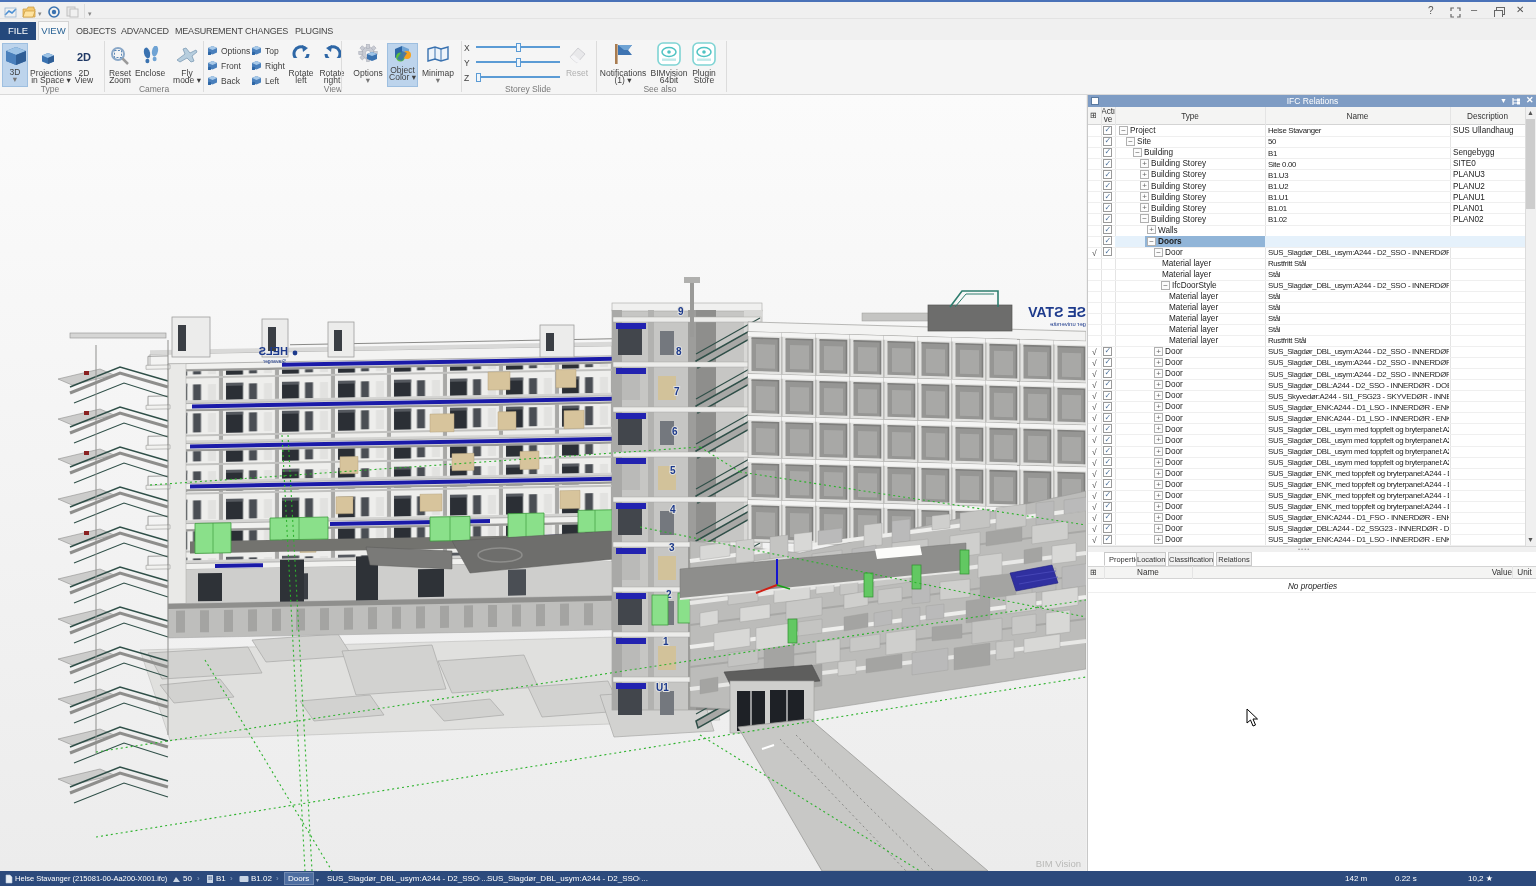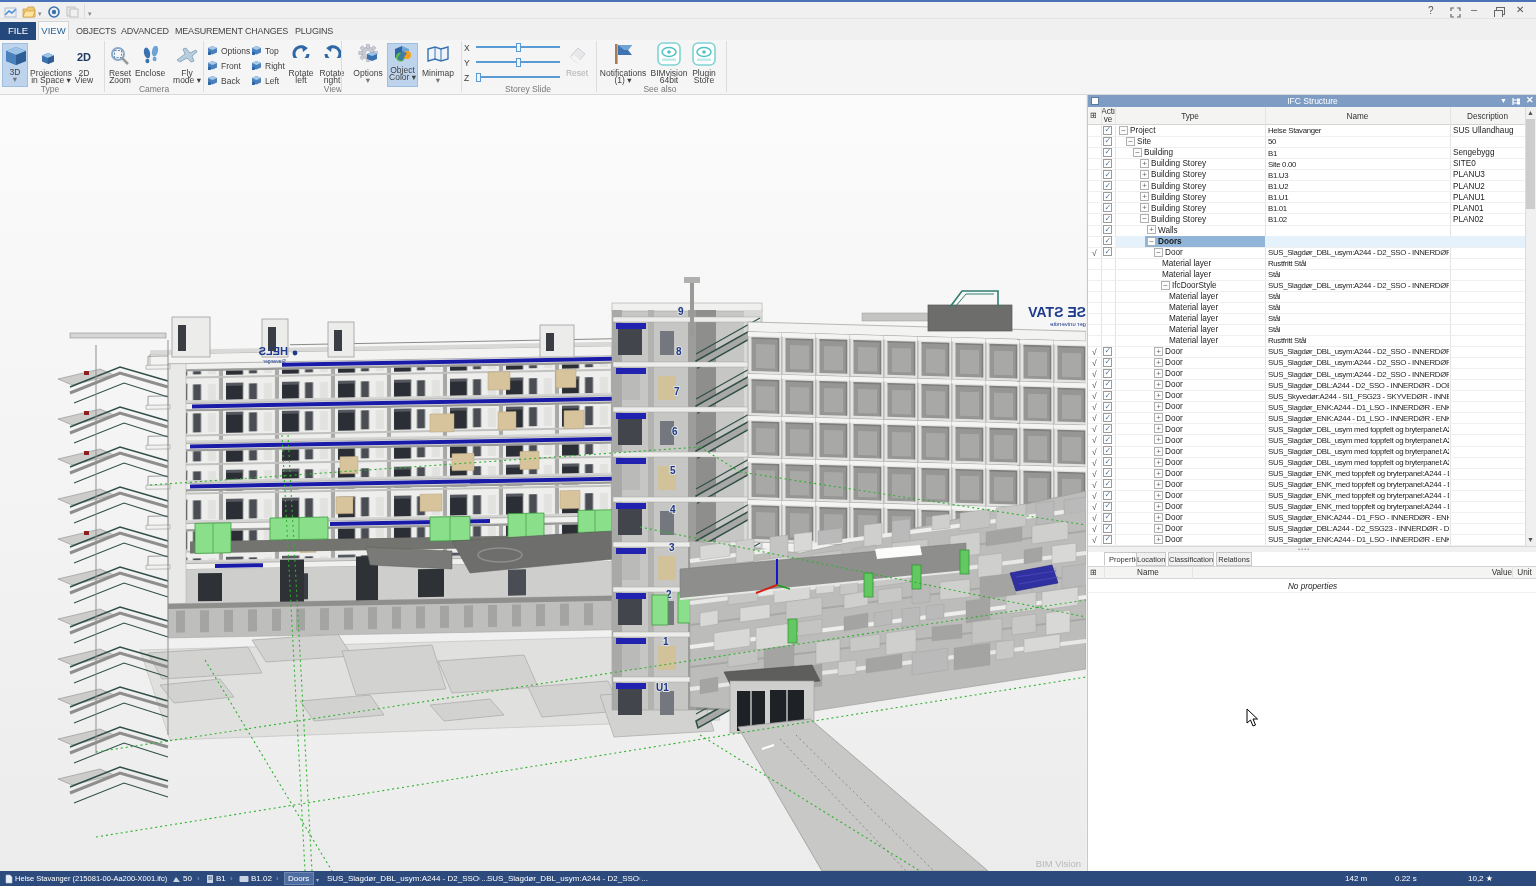--- a/index.html
+++ b/index.html
@@ -741,21 +741,21 @@
       <line x1="282" y1="340" x2="305" y2="776" stroke="#2db22d" stroke-width="1.1" stroke-dasharray="2 3"></line>
       <line x1="288" y1="340" x2="312" y2="776" stroke="#2db22d" stroke-width="1.1" stroke-dasharray="2 3"></line>
       <line x1="205" y1="565" x2="332" y2="776" stroke="#2db22d" stroke-width="1.1" stroke-dasharray="2 3"></line>
       <line x1="700" y1="640" x2="920" y2="776" stroke="#2db22d" stroke-width="1.1" stroke-dasharray="2 3"></line>
       <line x1="777" y1="464" x2="777" y2="490" stroke="#1515d0" stroke-width="2"></line>
       <line x1="777" y1="490" x2="756" y2="498" stroke="#d02015" stroke-width="2"></line>
       <line x1="777" y1="490" x2="790" y2="494" stroke="#15a015" stroke-width="1.4"></line>
       <text x="1081" y="772" text-anchor="end" font-family="Liberation Sans, sans-serif" font-size="9.5" fill="#b9b9b7">BIM Vision</text>
     </svg></div>
 <div id="panel">
-    <div id="ptitle">IFC Structure</div>
+    <div id="ptitle">IFC Relations</div>
     <div class="abs" style="left:3px;top:2px;width:8px;height:8px;background:#fff;border:1px solid #5a7aa0"></div>
     <div class="abs" style="left:412px;top:2px;color:#fff;font-size:7px">▼</div>
     <svg class="abs" style="left:424px;top:2px" width="9" height="9" viewBox="0 0 9 9">
       <path d="M1 1 L1 8 M1 3 L7 3 M1 6 L7 6" stroke="#fff" stroke-width="1.2" fill="none"></path>
       <rect x="5" y="1.5" width="3" height="3" fill="#fff"></rect>
       <rect x="5" y="4.5" width="3" height="3" fill="#fff"></rect>
     </svg>
     <div class="abs" style="left:438px;top:0px;color:#fff;font-size:9px;font-weight:bold">✕</div>
     <div class="phead" style="left:0;top:12px;width:437px;height:18px"></div>
     <div class="abs" style="left:2px;top:16px;font-size:8px;color:#333">⊞</div>

